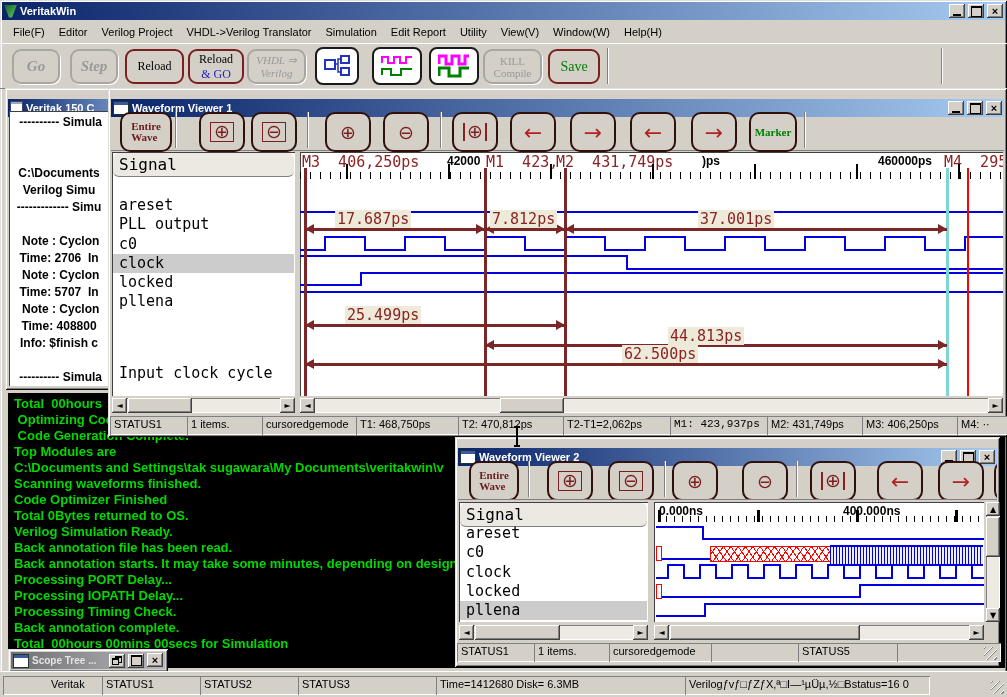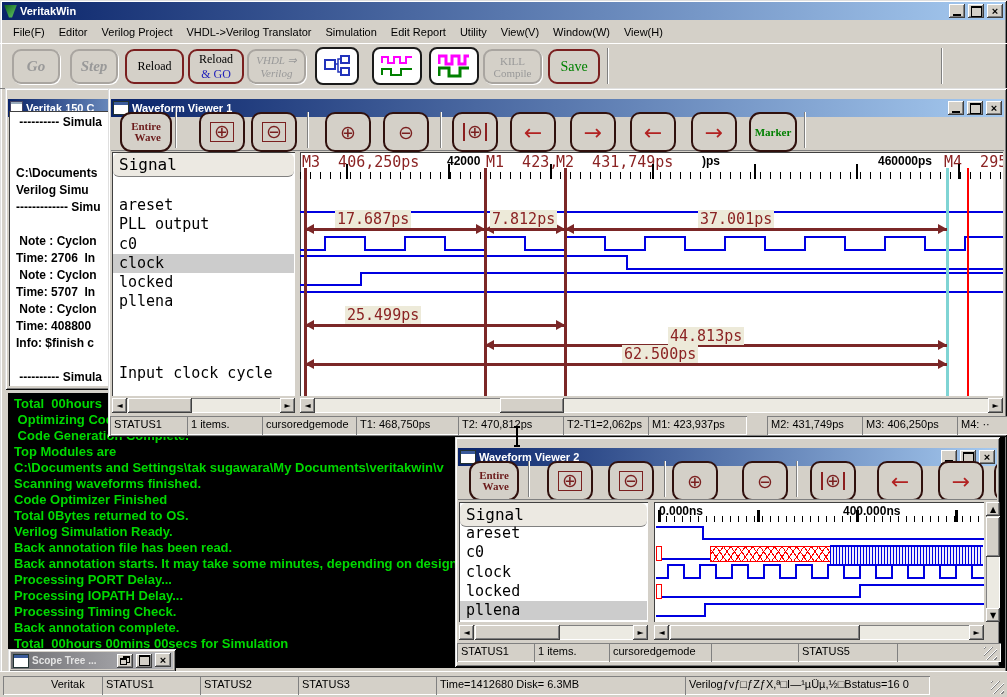--- a/index.html
+++ b/index.html
@@ -41,21 +41,21 @@
   .mbtn.big{font:italic bold 15px "Liberation Serif",serif;color:#999;border-color:#a9a5a0;box-shadow:1px 1px #fff;}
   .ibtn{position:absolute;top:3px;height:34px;border:2px solid #1a1a1a;border-radius:8px;background:#fff;
     display:flex;align-items:center;justify-content:center;}
   .groove{position:absolute;top:4px;height:36px;width:1px;background:#808080;border-right:1px solid #fff;}
   
   .tbtn{position:absolute;height:36px;background:#d4d0c8;border:2px solid #30100d;border-radius:10px;
     color:#7a1f1f;display:flex;align-items:center;justify-content:center;
     font:19px "DejaVu Sans",sans-serif;}
   .tbtn .boxed{border:1px solid #7a1f1f;padding:0 3px 1px 3px;line-height:17px;}
   .tbtn .piped{border-left:2px solid #8b1f1f;border-right:2px solid #8b1f1f;padding:0 2px 1px 2px;line-height:17px;}
-  .tbtn.txt{font:bold 11px "Liberation Serif",serif;line-height:11px;text-align:right;color:#6b1b1b;border-radius:11px;}
+  .tbtn.txt{font:bold 11px "Liberation Serif",serif;line-height:11px;text-align:left;color:#6b1b1b;}
   .tbtn.arrow{color:#b22222;font-size:22px;}
   .vsep{position:absolute;width:1px;background:#808080;border-right:1px solid #fff;}
   
   .panel{position:absolute;background:#fff;box-shadow:inset 1px 1px #404040,inset -1px -1px #fff;overflow:hidden;}
   .sighead{position:absolute;left:1px;right:1px;top:1px;height:21px;background:#ece9e2;
     border-bottom:1px solid #808080;font:16px "DejaVu Sans Mono",monospace;padding:2px 0 0 6px;color:#000;border-radius:6px;}
   .sigrow{height:19.3px;font:15px "DejaVu Sans Mono",monospace;color:#000;padding-left:6px;white-space:nowrap;}
   .sigrow.hl{background:#ccc;}
   
   .rlr{position:absolute;top:1px;font:15px "DejaVu Sans Mono",monospace;color:#8b2323;white-space:pre;}
@@ -112,21 +112,21 @@
   <div class="abs" id="menubar">
     <span class="mitem">File(F)</span>
     <span class="mitem">Editor</span>
     <span class="mitem">Verilog Project</span>
     <span class="mitem">VHDL-&gt;Verilog Translator</span>
     <span class="mitem">Simulation</span>
     <span class="mitem">Edit Report</span>
     <span class="mitem">Utility</span>
     <span class="mitem">View(V)</span>
     <span class="mitem">Window(W)</span>
-    <span class="mitem">View(H)</span>
+    <span class="mitem">Help(H)</span>
   </div>
 
   <div class="abs" id="toolbar">
     <div class="mbtn big" style="left:12px;width:44px;">
         <span>Go</span>
       </div>
     <div class="mbtn big" style="left:70px;width:44px;">
         <span>Step</span>
       </div>
     <div class="mbtn" style="left:125px;width:55px;">
@@ -169,21 +169,21 @@
       </div>
     <div class="groove" style="left:607px;"></div>
     <div class="groove" style="left:941px;"></div>
   </div>
 
   <div class="win" style="left:5px;top:88px;width:175px;height:302px;">
     <div class="tbar">
       <span class="dicon"></span>
       <span>Veritak 150 C</span>
     </div>
-    <div class="panel" style="left:4px;top:23px;right:4px;bottom:4px;">
+    <div class="panel" style="left:4px;top:23px;right:4px;bottom:4px;text-align:center;">
       <pre id="logtext" style="position:absolute;left:7px;top:3px;"> ---------- Simula
 
 
 C:\Documents
 Verilog Simu
 ------------- Simu
 
  Note : Cyclon
 Time: 2706  In
  Note : Cyclon
@@ -334,21 +334,21 @@
       <span class="sbbtn" style="right:0;top:0;">►</span>
     </div>
 
     <div class="abs" style="left:0;top:328px;width:899px;height:20px;">
       <span class="scell" style="left:2px;width:75px;">STATUS1</span>
       <span class="scell" style="left:79px;width:73px;">1 items.</span>
       <span class="scell" style="left:154px;width:92px;">cursoredgemode</span>
       <span class="scell" style="left:248px;width:100px;">T1: 468,750ps</span>
       <span class="scell" style="left:350px;width:103px;">T2: 470,812ps</span>
       <span class="scell" style="left:455px;width:105px;">T2-T1=2,062ps</span>
-      <span class="scell" style="left:540px;width:95px;">M1: 423,937ps</span>
+      <span class="scell" style="left:562px;width:95px;font-family:Liberation Mono, monospace;">M1: 423,937ps</span>
       <span class="scell" style="left:659px;width:93px;">M2: 431,749ps</span>
       <span class="scell" style="left:754px;width:93px;">M3: 406,250ps</span>
       <span class="scell" style="left:849px;width:48px;">M4: ··</span>
     </div>
   </div>
 
   <div class="win" style="left:455px;top:437px;width:545px;height:230px;">
     <div class="tbar">
       <span class="wicon"></span>
       <span>Waveform Viewer 2</span>
@@ -443,21 +443,21 @@
       <span class="scell" style="left:2px;width:75px;">STATUS1</span>
       <span class="scell" style="left:79px;width:73px;">1 items.</span>
       <span class="scell" style="left:154px;width:100px;">cursoredgemode</span>
       <span class="scell" style="left:256px;width:85px;"></span>
       <span class="scell" style="left:343px;width:97px;">STATUS5</span>
       <span class="scell" style="left:442px;width:100px;"></span>
       <span class="grip"></span>
     </div>
   </div>
 
-  <div class="win" style="left:8px;top:649px;width:160px;height:23px;padding-left:8px;">
+  <div class="win" style="left:8px;top:649px;width:160px;height:23px;">
     <div class="tbar inactive" style="top:3px;height:17px;">
       <span class="wicon"></span>
       <span style="font-size:10px;">Scope Tree ...</span>
       <span class="spacer"></span>
       <span class="wbtn" style="width:15px;">
           <span class="g-rest">
             <i></i>
             <i></i>
           </span>
         </span>

